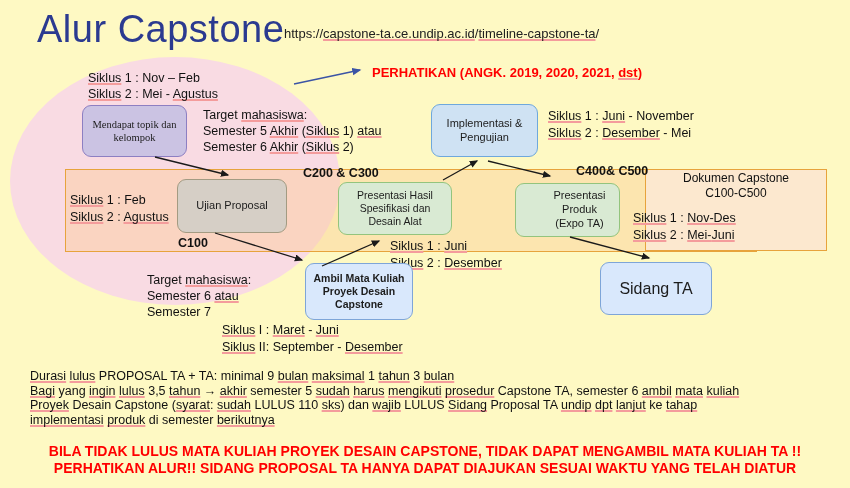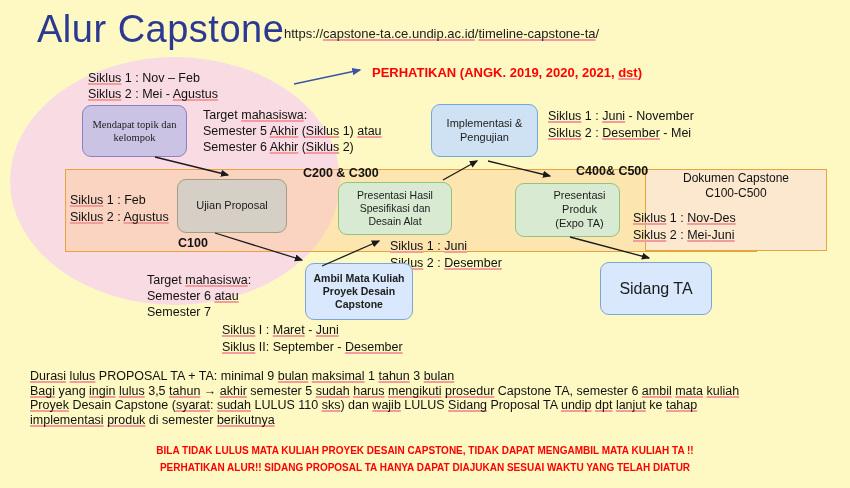--- a/index.html
+++ b/index.html
@@ -38,21 +38,21 @@
   .l-dok-judul{left:652px;top:171px;width:168px;text-align:center;font-size:12px;line-height:14.5px;}
   .l-siklus-dok{left:633px;top:210px;line-height:16.5px;}
   .l-siklus-prop{left:70px;top:192px;line-height:16.5px;}
   .l-c100{left:178px;top:235px;font-weight:bold;}
   .l-target-bawah{left:147px;top:272px;}
   .l-siklus-ambil{left:222px;top:322px;line-height:16.5px;}
   .l-siklus-hasil{left:390px;top:238px;line-height:16.5px;}
   .l-siklus-sidang{left:725px;top:274px;line-height:16.5px;}
   .paragraph{left:30px;top:369px;font-size:12.5px;line-height:14.6px;white-space:pre-line;}
   .warning{left:0;top:443px;width:850px;text-align:center;color:#ff0000;font-weight:bold;
-           font-size:10px;line-height:16.5px;white-space:pre-line;}
+           font-size:14px;line-height:16.5px;white-space:pre-line;}
   
   .sp{text-decoration-line:underline;text-decoration-color:#f49c9c;
       text-decoration-thickness:1.5px;text-decoration-skip-ink:none;}
   svg.arrows{left:0;top:0;width:850px;height:488px;pointer-events:none;}
 </style>
 </head>
 <body>
 
 <div class="canvas">
 

